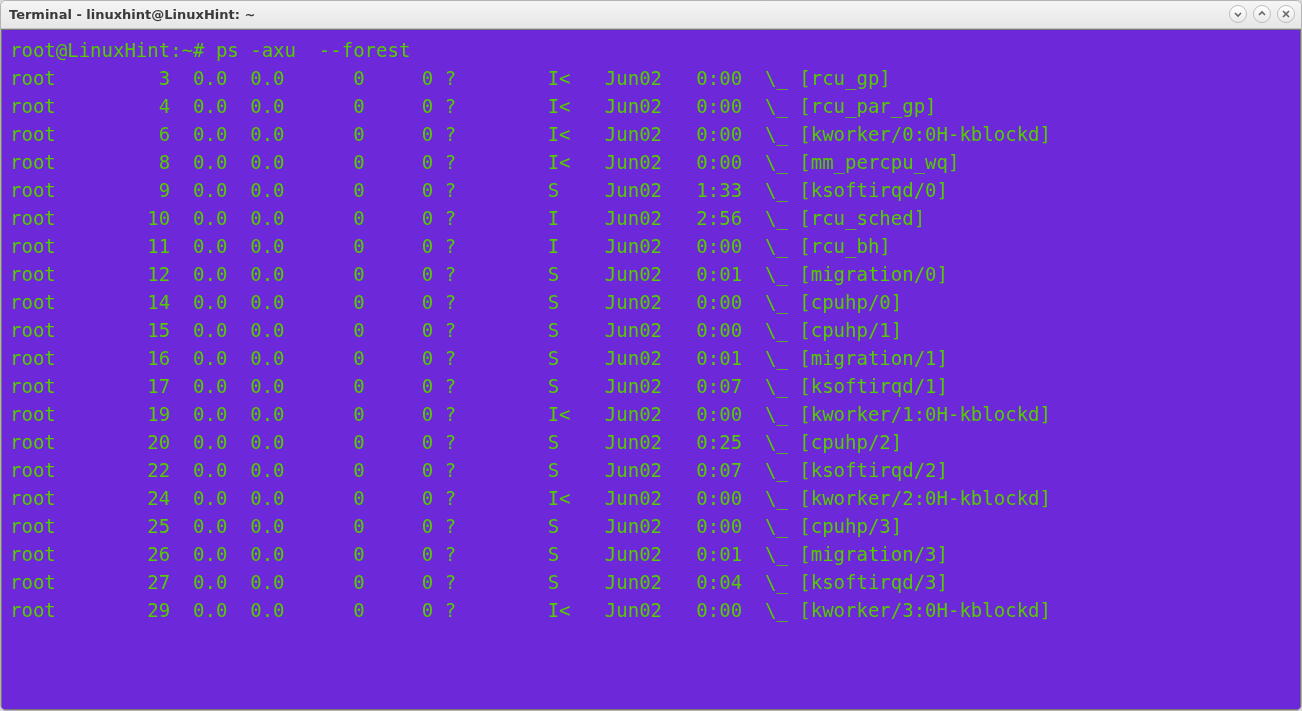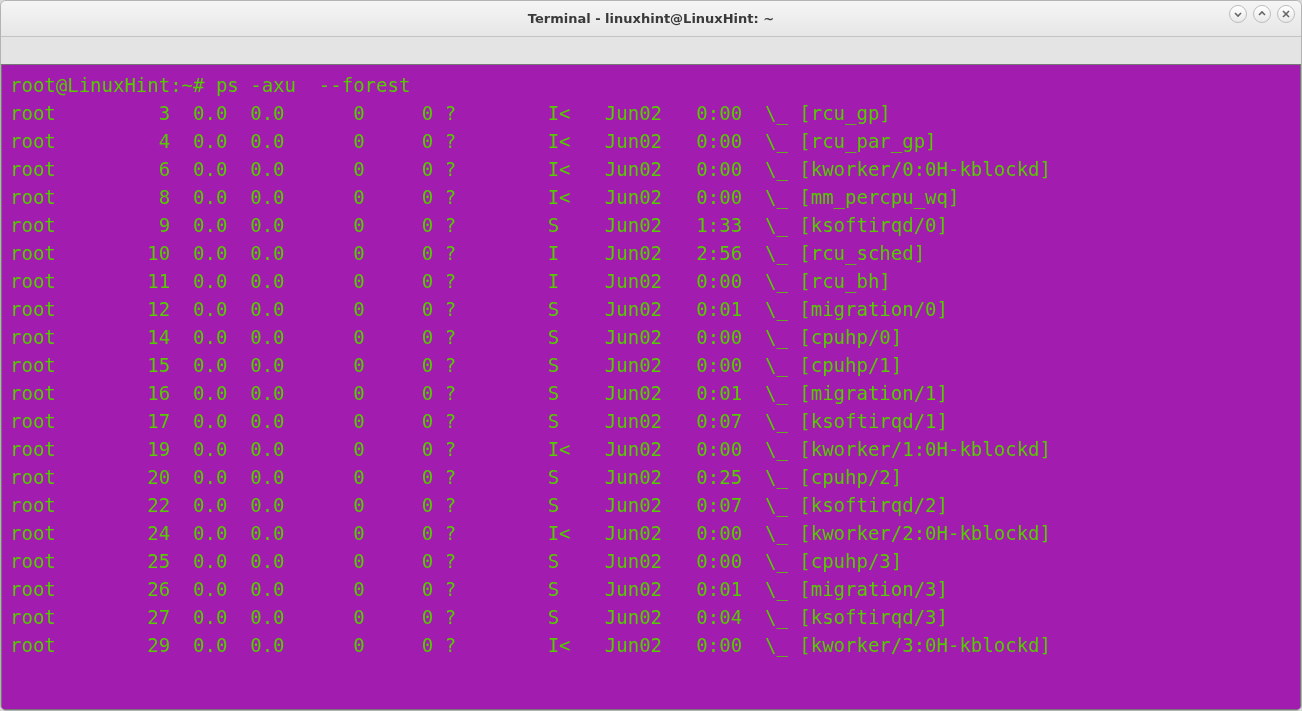--- a/index.html
+++ b/index.html
@@ -14,26 +14,25 @@
       width: 1302px;
       height: 711px;
       border: 1px solid #b3b3b3;
       border-radius: 6px;
       overflow: hidden;
       background: #e4e4e4;
       display: flex;
       flex-direction: column;
     }
     .titlebar {
-      height: 36px;
+      height: 28px;
       background: linear-gradient(#f5f5f5, #e6e6e6);
       border-bottom: 1px solid #c3c3c3;
       display: flex;
       align-items: center;
-      justify-content: center;
       position: relative;
       padding: 0 8px;
       font-family: "DejaVu Sans", "Helvetica", Arial, sans-serif;
     }
     .titlebar .title {
       font-size: 13px;
       color: #3a3a3a;
       font-weight: 600;
     }
     .window-buttons {
@@ -53,25 +52,24 @@
       align-items: center;
       justify-content: center;
       font-size: 10px;
       color: #666;
       cursor: pointer;
     }
     .wbtn svg { width: 10px; height: 10px; }
     .wbtn svg path, .wbtn svg line, .wbtn svg polyline { stroke: #666; stroke-width: 1.6; fill: none; }
     .terminal {
       flex: 1;
-      background: #a21caf;
+      background: #6d28d9;
       padding: 6px 8px 2px 8px;
       overflow: hidden;
       border: 1px solid #777;
-      margin-top: 27px;
     }
     .line {
       white-space: pre;
       color: #55cc00;
       font-size: 19px;
       line-height: 28px;
       letter-spacing: 0;
     }
     .prompt-line { color: #55cc00; }
   </style>

